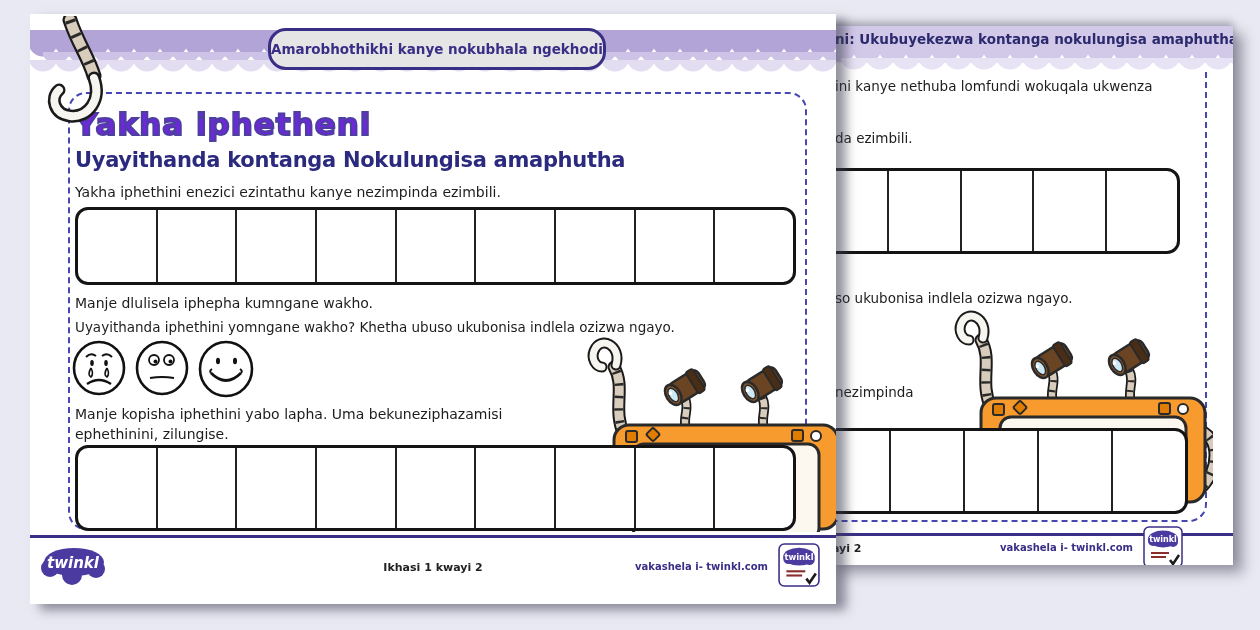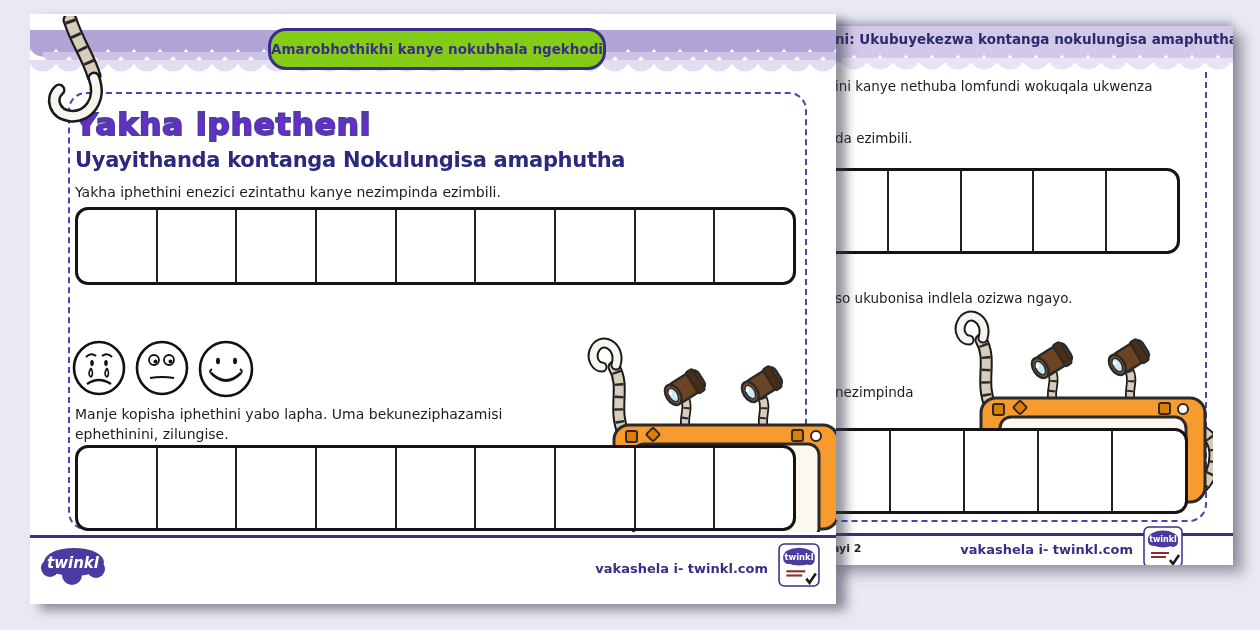--- a/index.html
+++ b/index.html
@@ -33,21 +33,21 @@
   }
   #page1 .band-solid{position:absolute;left:0;right:0;top:16px;height:16px;background:#b2a4d7;}
   #page1 .band-r1{position:absolute;left:0;right:0;top:32px;height:13px;
     background:radial-gradient(circle at 13px -4px,#b2a4d7 14px,rgba(0,0,0,0) 15px) repeat-x;background-size:26px 13px;}
   #page1 .band-r2{position:absolute;left:13px;right:0;top:38px;height:15px;
     background:radial-gradient(circle at 13px -3px,#ccc3e6 14px,rgba(0,0,0,0) 15px) repeat-x;background-size:26px 15px;}
   #page1 .band-r3{position:absolute;left:0;right:0;top:46px;height:16px;
     background:radial-gradient(circle at 13px -3px,#e3ddf2 14px,rgba(0,0,0,0) 15px) repeat-x;background-size:26px 16px;}
   .pill{
     position:absolute;left:238px;top:14px;width:332px;height:36px;
-    background:#84cc16;border:3px solid #382e86;border-radius:18px;
+    background:#e5e5e5;border:3px solid #382e86;border-radius:18px;
     display:flex;align-items:center;justify-content:center;
     font-size:13.5px;font-weight:bold;color:#382e86;white-space:nowrap;z-index:3;
   }
   .dash-box{
     position:absolute;left:38px;top:78px;width:735px;height:434px;
     border:2px dashed #4747b2;border-radius:18px;
   }
   .title{
     position:absolute;left:45px;top:92px;
     font-size:31px;font-weight:bold;letter-spacing:1px;
@@ -69,21 +69,21 @@
   .faces{position:absolute;left:42px;top:326px;display:flex;gap:9px;z-index:2;}
   .robot{position:absolute;z-index:1;}
   #robot1{left:556px;top:303px;width:260px;height:215px;}
   #robot2{left:125px;top:264px;width:260px;height:215px;}
   
   .footer-line{position:absolute;left:0;right:0;height:3px;background:#3a2f86;}
   #page1 .footer-line{top:521px;}
   #page2 .footer-line{top:507px;}
   .footer-center{position:absolute;left:0;right:0;text-align:center;font-size:11px;font-weight:bold;color:#222;}
   #page1 .footer-center{top:547px;}
-  .visit{position:absolute;font-size:13px;font-weight:bold;color:#3a2f86;white-space:nowrap;}
+  .visit{position:absolute;font-size:10px;font-weight:bold;color:#3a2f86;white-space:nowrap;}
   #page1 .visit{right:68px;top:547px;}
   #page2 .visit{right:100px;top:516px;}
   #page2 .page-label{position:absolute;left:4px;top:516px;font-size:11px;font-weight:bold;color:#222;}
   .logo-svg{position:absolute;left:8px;top:530px;}
   .badge-svg{position:absolute;}
   #page1 .badge-svg{right:16px;top:528px;}
   #page2 .badge-svg{right:50px;top:500px;}
   .tailsvg{position:absolute;left:-4px;top:2px;z-index:4;}
 </style>
 </head>
@@ -215,20 +215,22 @@
       <div class="cell"></div>
       <div class="cell"></div>
       <div class="cell"></div>
       <div class="cell"></div>
       <div class="cell"></div>
       <div class="cell"></div>
       <div class="cell"></div>
       <div class="cell"></div>
     </div>
 
+  <div class="p1line bold" style="top:281px">Manje dlulisela iphepha kumngane wakho.</div>
+  <div class="p1line" style="top:305px;font-size:13.5px">Uyayithanda iphethini yomngane wakho? Khetha ubuso ukubonisa indlela ozizwa ngayo.</div>
 
   <div class="faces">
     <svg width="54" height="56" viewBox="0 0 54 56">
       <ellipse cx="27" cy="28" rx="25" ry="26" fill="#fff" stroke="#111" stroke-width="2.6"></ellipse>
       <path d="M14,17 Q19,12 24,16" fill="none" stroke="#111" stroke-width="2"></path>
       <path d="M30,16 Q35,12 40,17" fill="none" stroke="#111" stroke-width="2"></path>
       <ellipse cx="20" cy="23" rx="1.8" ry="3" fill="#111"></ellipse>
       <ellipse cx="34" cy="23" rx="1.8" ry="3" fill="#111"></ellipse>
       <path d="M19,28 q3,6 0,9 q-4,-2 0,-9" fill="#fff" stroke="#111" stroke-width="1.6"></path>
       <path d="M35,28 q3,6 0,9 q-4,-2 0,-9" fill="#fff" stroke="#111" stroke-width="1.6"></path>
@@ -271,20 +273,21 @@
     </div>
 
   <div class="footer-line"></div>
   <svg class="logo-svg" width="76" height="46" viewBox="0 0 76 46">
     <ellipse cx="36" cy="18" rx="30" ry="14" fill="#4b3aa0"></ellipse>
     <circle cx="12" cy="24" r="9" fill="#4b3aa0"></circle>
     <circle cx="58" cy="25" r="9" fill="#4b3aa0"></circle>
     <circle cx="34" cy="31" r="10" fill="#4b3aa0"></circle>
     <text x="35" y="24" text-anchor="middle" font-size="15" font-weight="bold" font-style="italic" fill="#fff">twinkl</text>
   </svg>
+  <div class="footer-center">Ikhasi 1 kwayi 2</div>
   <div class="visit">vakashela i- twinkl.com</div>
   <svg class="badge-svg" width="42" height="46" viewBox="0 0 40 42">
     <rect x="1" y="1" width="38" height="40" rx="5" fill="#fff" stroke="#3a2f86" stroke-width="1.5"></rect>
     <ellipse cx="20" cy="13" rx="15" ry="8.5" fill="#4b3aa0"></ellipse>
     <circle cx="10" cy="15" r="5" fill="#4b3aa0"></circle>
       <circle cx="30" cy="16" r="5" fill="#4b3aa0"></circle>
     <text x="20" y="16" text-anchor="middle" font-size="8" font-weight="bold" fill="#fff">twinkl</text>
     <rect x="8" y="26" width="18" height="2" fill="#8b2d2d"></rect>
       <rect x="8" y="30" width="15" height="2" fill="#8b2d2d"></rect>
     <path d="M27,34 l3,4 l6,-9" fill="none" stroke="#1a1a1a" stroke-width="2.5"></path>

